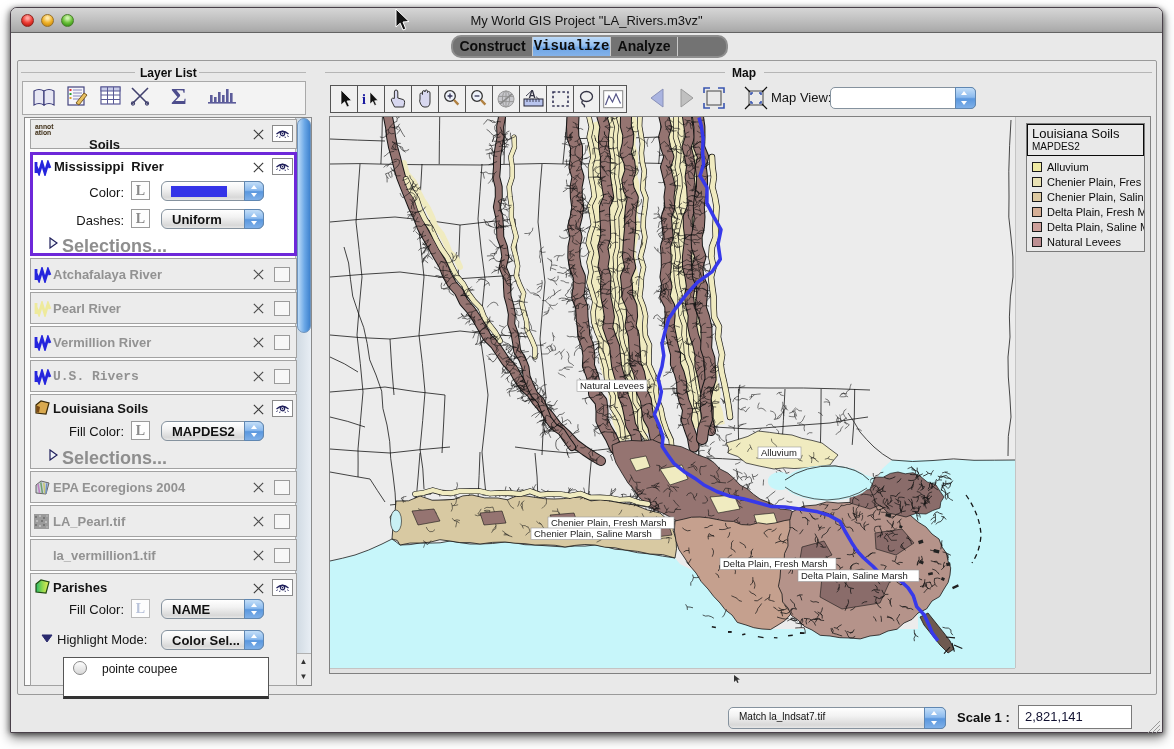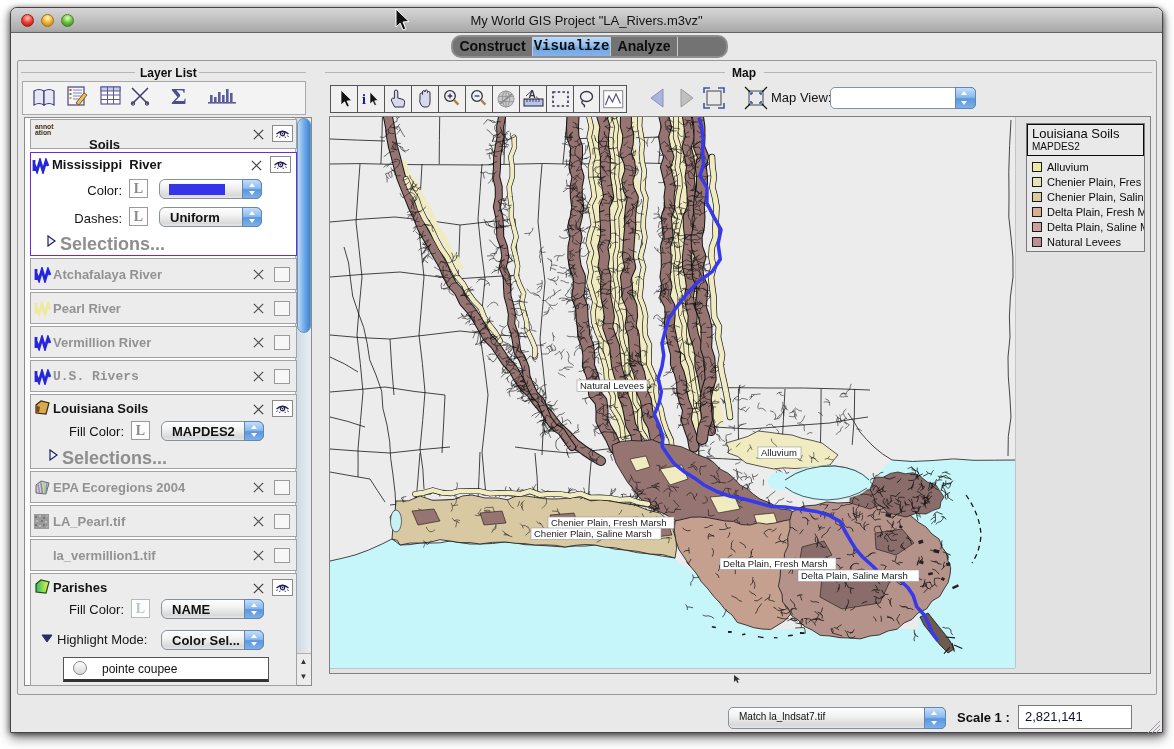--- a/index.html
+++ b/index.html
@@ -29,21 +29,21 @@
 .ptitle { position:absolute; font-size:12px; font-weight:bold; color:#0d0d0d; }
 .tline { position:absolute; height:0; border-top:1px solid #b6b6b6; }
 
 #ll-toolbar { position:absolute; left:4px; top:20px; width:284px; height:34px; border:1px solid #a9a9a9; background:#f3f3f3;}
 
 #ll-list { position:absolute; left:6px; top:56px; width:288px; height:569px; border:1px solid #8a8a8a; background:#fcfcfc;}
 #ll-scroll { position:absolute; right:0px; top:0px; width:16px; height:567px; background:linear-gradient(90deg,#cfd9e2,#e8eef4); border-left:1px solid #b0b0b0;}
 #ll-thumb { position:absolute; left:1px; top:0px; width:14px; height:215px; border-radius:7px; background:linear-gradient(90deg,#bcdbf8,#6aa7e6 55%,#3f83cf); border:1px solid #6f94bc;}
 #ll-sb-btns { position:absolute; right:0px; bottom:0px; width:16px; height:32px; background:#ececec; border-left:1px solid #b0b0b0; border-top:1px solid #b0b0b0; font-size:8px; color:#333; text-align:center; line-height:15px;}
 .row { position:absolute; left:5px; width:267px; background:#ececec; border:1px solid #a2a2a2; }
-.rowsel { position:absolute; left:5px; width:267px; background:#fff; border:1px solid #6d28d9; }
+.rowsel { position:absolute; left:5px; width:267px; background:#fff; border:3px solid #6d28d9; }
 .rowtitle { position:absolute; left:30px; font-size:13px; font-weight:bold; color:#141414; white-space:nowrap;}
 .dis { color:#929292; }
 .xicon { position:absolute; width:13px; height:13px; }
 .eyebtn { position:absolute; width:21px; height:17px; background:#fff; border:1px solid #8a8a8a; }
 .chkbox { position:absolute; width:16px; height:15px; background:#f7f7f7; border:1px solid #9a9a9a; }
 .lbl { position:absolute; font-size:13px; color:#141414; white-space:nowrap;}
 .lbtn { position:absolute; width:19px; height:19px; background:#fdfdfd; border:1px solid #9a9a9a; font-family:"Liberation Serif",serif; font-weight:bold; font-size:14px; color:#8a8a8a; text-align:center; line-height:17px;}
 .combo { position:absolute; height:20px; border:1px solid #85929e; border-radius:6px; background:linear-gradient(#ffffff,#f2f2f2 40%,#d8d8d8 85%,#e6e6e6); font-size:13px; font-weight:bold; color:#111;}
 .combo .cap { position:absolute; right:-1px; top:-1px; width:20px; height:20px; border-radius:0 6px 6px 0; background:linear-gradient(#c3def8,#8bbaee 46%,#5a97de 54%,#7fb0e8); border:1px solid #5f87b2;}
 .combo .cap i { position:absolute; left:6px; width:0; height:0; border-left:3.5px solid transparent; border-right:3.5px solid transparent;}
@@ -340,21 +340,21 @@
               <path d="M1 1 L11 1 L6 8 Z" fill="#2a2a6e" stroke="#2a2a6e"></path>
             </svg>
           <div class="lbl" style="left:26px; top:58px;">Highlight Mode:</div>
           <div class="combo" style="left:130px; top:56px; width:103px;">
               <span style="position:absolute; left:10px; top:2px;">Color Sel...</span>
               <span class="cap">
                 <i class="u"></i>
                 <i class="d"></i>
               </span>
             </div>
-          <div style="position:absolute; left:32px; top:83px; width:206px; height:25px; background:#fff; border:1px solid #555; border-bottom:3px solid #333;">
+          <div style="position:absolute; left:32px; top:83px; width:206px; height:42px; background:#fff; border:1px solid #555; border-bottom:3px solid #333;">
             <span style="position:absolute; left:9px; top:3px; width:14px; height:14px; border-radius:50%; background:linear-gradient(#fdfdfd,#d8d8d8); border:1px solid #888;"></span>
             <span style="position:absolute; left:38px; top:4px; font-size:12px; color:#111;">pointe coupee</span>
           </div>
         </div>
       </div>
     </div>
     <div class="ptitle" style="left:714px; top:5px;">Map</div>
     <div class="tline" style="left:307px; top:11px; width:400px;"></div>
     <div class="tline" style="left:746px; top:11px; width:388px;"></div>
     <div id="map-toolbar">

